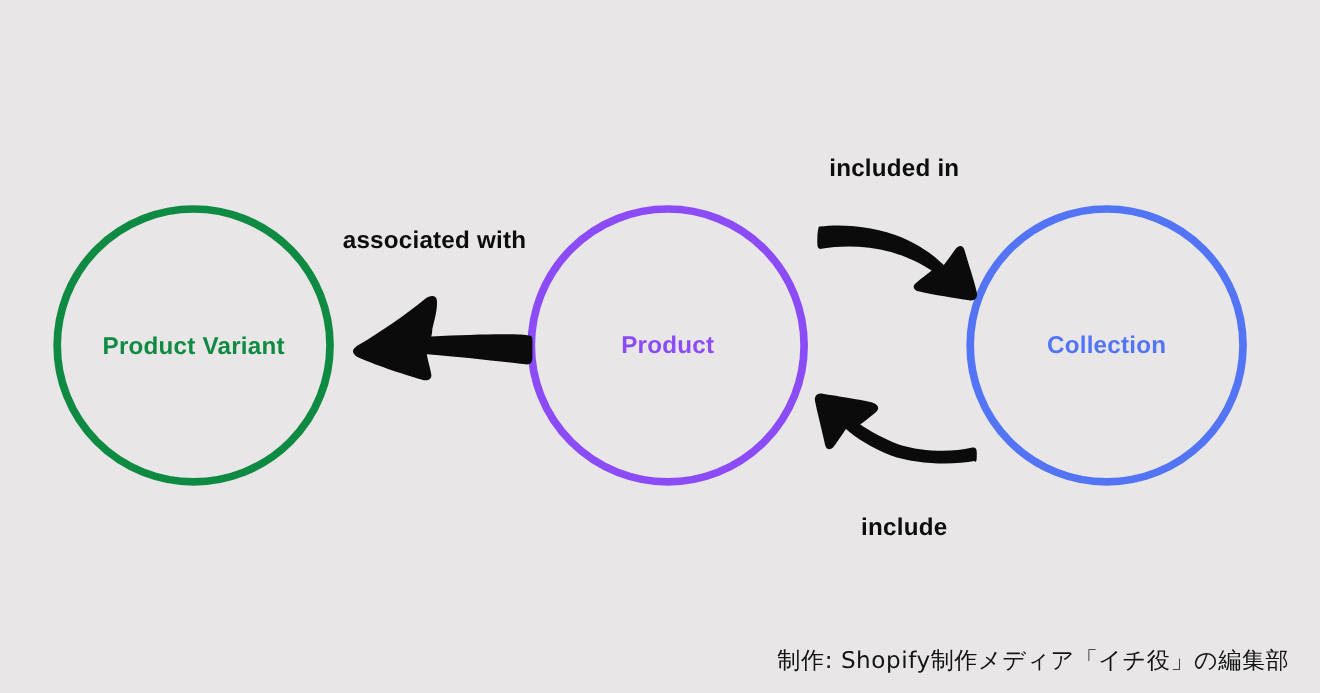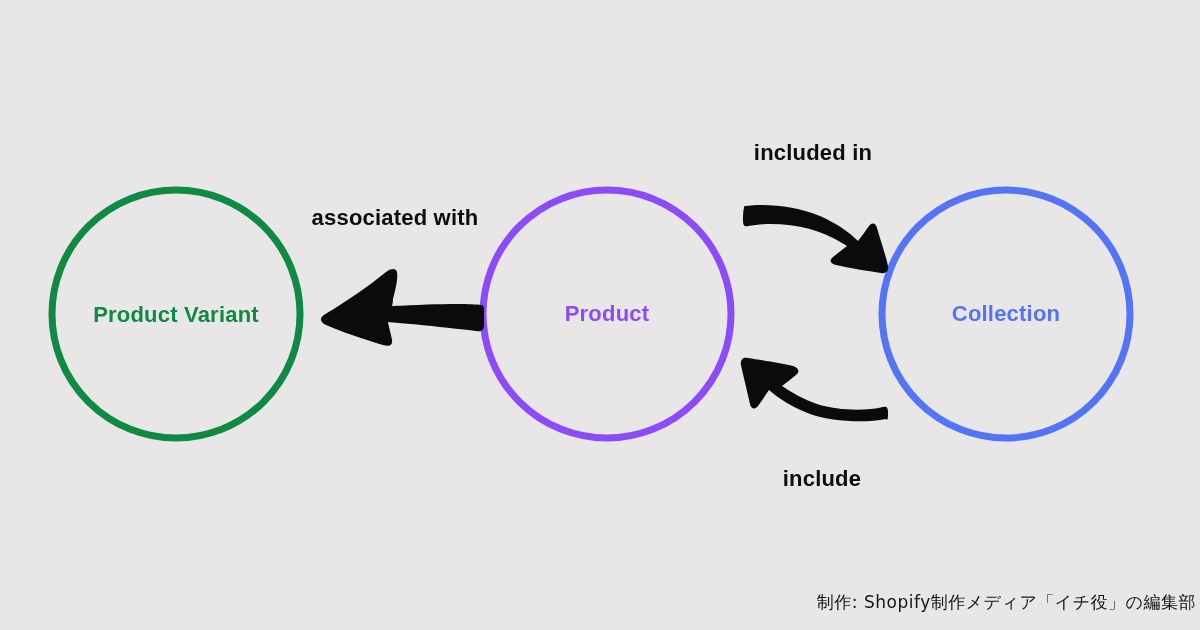--- a/index.html
+++ b/index.html
@@ -27,23 +27,23 @@
     letter-spacing: 0.2px;
   }
   .edge-label {
     font-weight: bold;
     font-size: 22px;
     fill: #0d0d0d;
     letter-spacing: 0.2px;
   }
   .credit {
     position: absolute;
-    right: 4px;
+    right: 28px;
     bottom: 16px;
-    font-size: 17px;
+    font-size: 21px;
     color: #141414;
     font-family: "DejaVu Sans", "Liberation Sans", sans-serif;
     white-space: nowrap;
     letter-spacing: 0.5px;
   }
 </style>
 </head>
 <body style="background: rgb(232, 230, 230);">
 
 <svg id="canvas" viewBox="0 0 1200 630">

